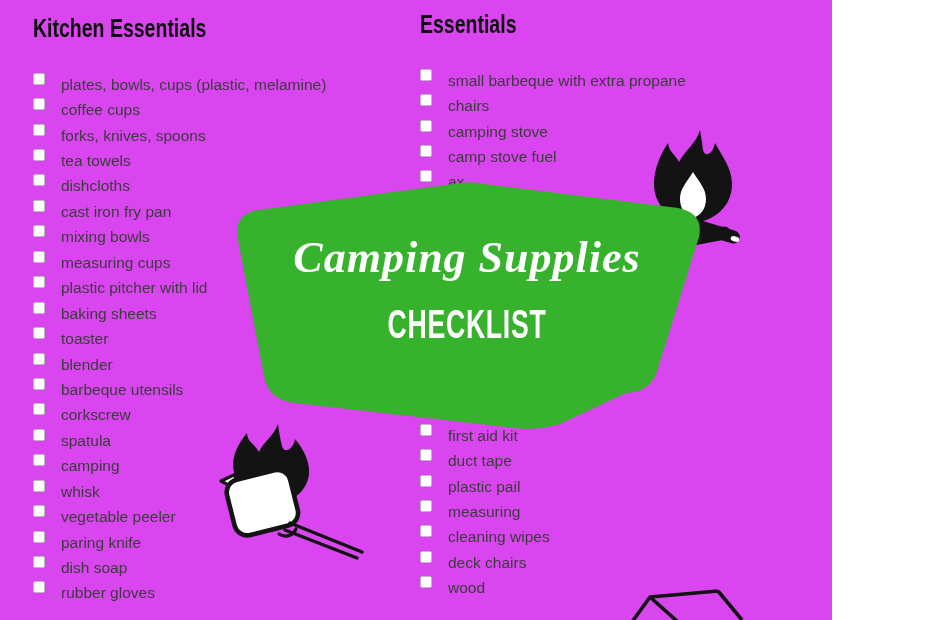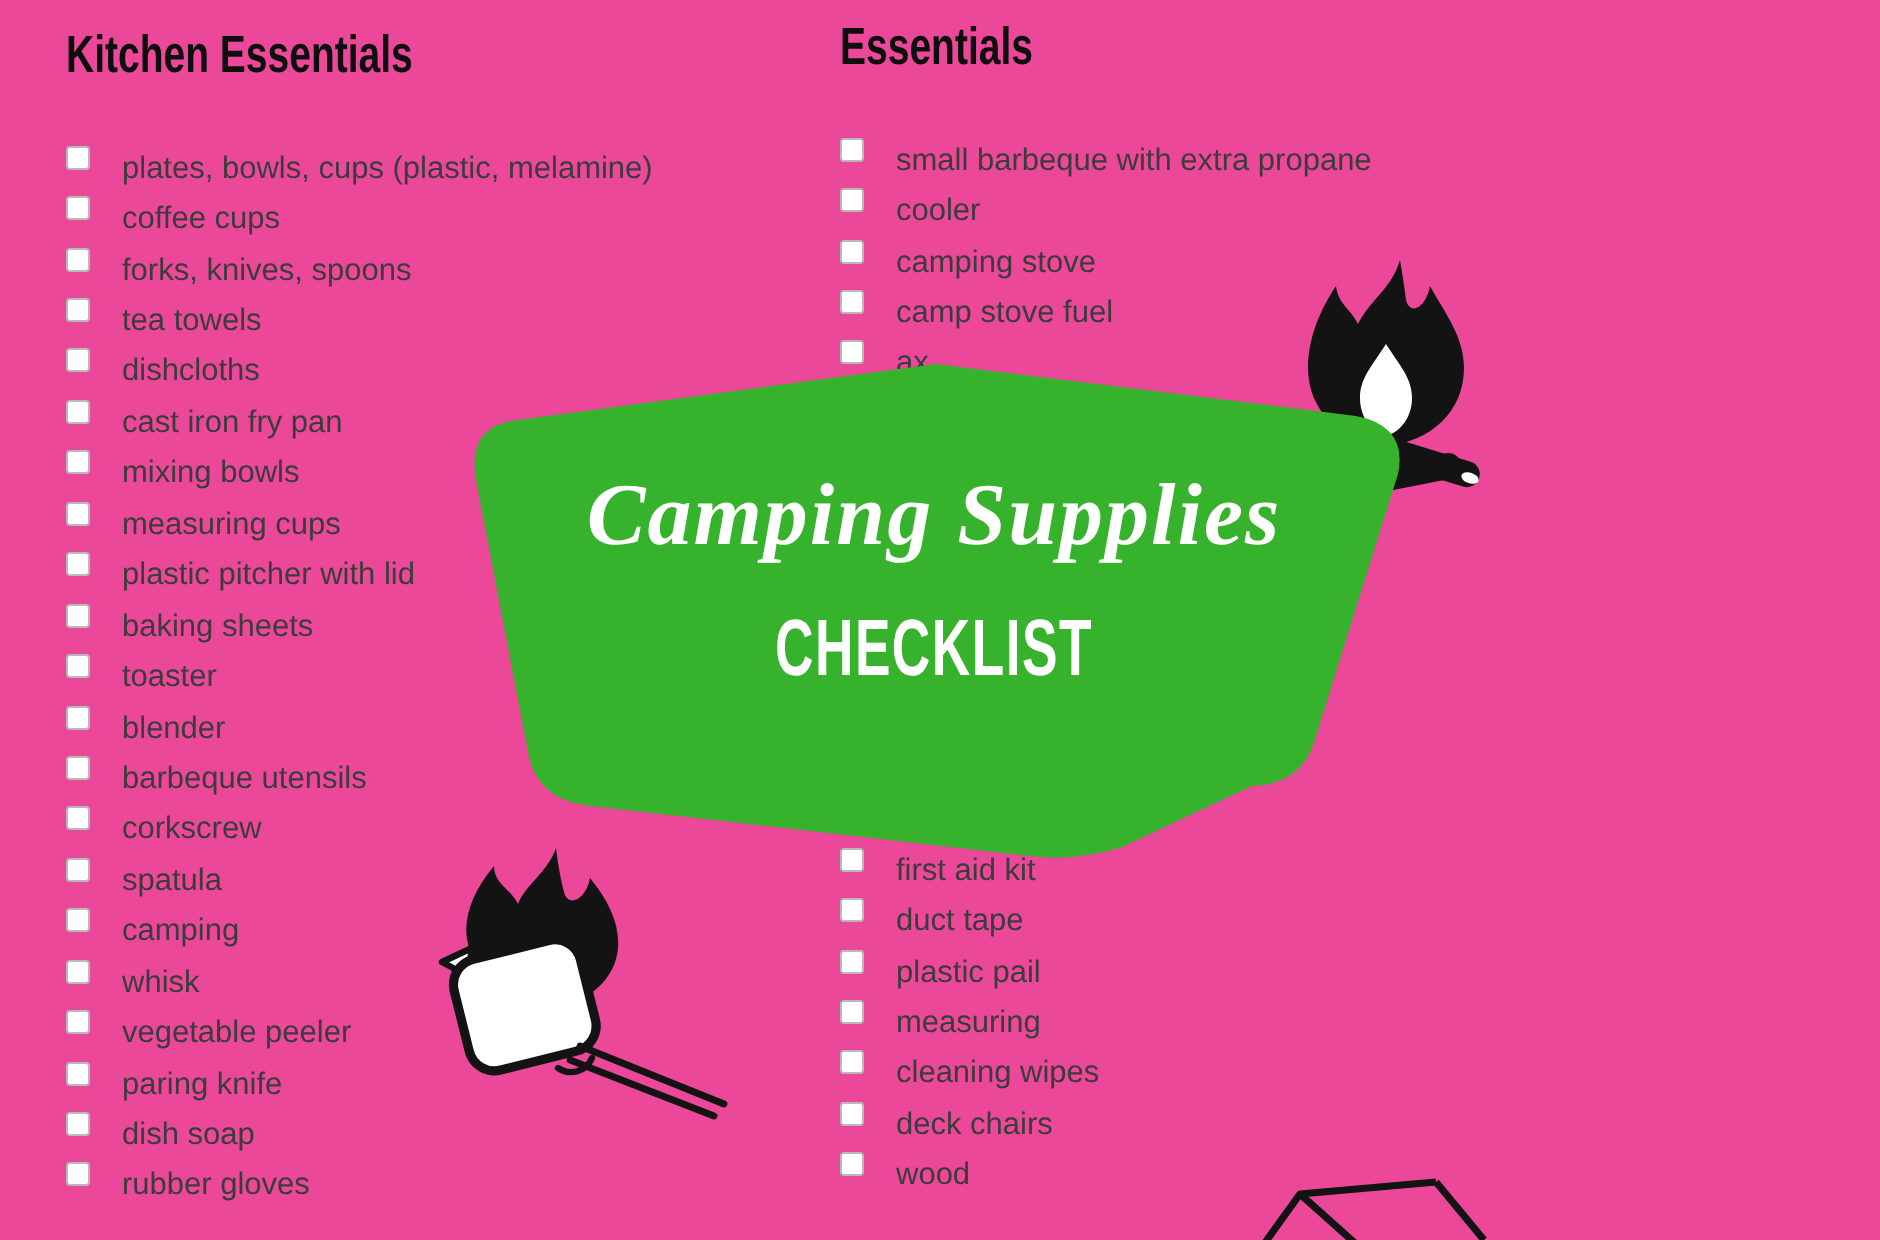--- a/index.html
+++ b/index.html
@@ -1,18 +1,18 @@
 <!DOCTYPE html>
 <html><head>
 <meta charset="utf-8">
 <style>
   html,body{margin:0;padding:0;}
   .page{
-    position:relative; width:940px; height:620px; overflow:hidden;
-    background:#ec4899; font-family:"Liberation Sans", sans-serif;
+    position:relative; width:832px; height:620px; overflow:hidden;
+    background:#d946ef; font-family:"Liberation Sans", sans-serif;
   }
   .col{position:absolute; z-index:1;}
   .col-left{left:33px; top:13px; width:380px;}
   .col-right{left:420px; top:9px; width:380px;}
   .col h1{
     margin:0; font-size:25px; font-weight:700; color:#0e0e0e;
     letter-spacing:0px; transform:scale(0.78,1.05); transform-origin:left top;
     white-space:nowrap; font-family:"Liberation Sans", sans-serif;
   }
   .rows{margin-top:24px;}
@@ -139,21 +139,21 @@
 
   <section class="col col-right">
     <h1>Essentials</h1>
     <div class="rows">
         <div class="row">
           <span class="checkbox"></span>
           <span class="label">small barbeque with extra propane</span>
         </div>
         <div class="row">
           <span class="checkbox"></span>
-          <span class="label">cooler</span>
+          <span class="label">chairs</span>
         </div>
         <div class="row">
           <span class="checkbox"></span>
           <span class="label">camping stove</span>
         </div>
         <div class="row">
           <span class="checkbox"></span>
           <span class="label">camp stove fuel</span>
         </div>
         <div class="row">

